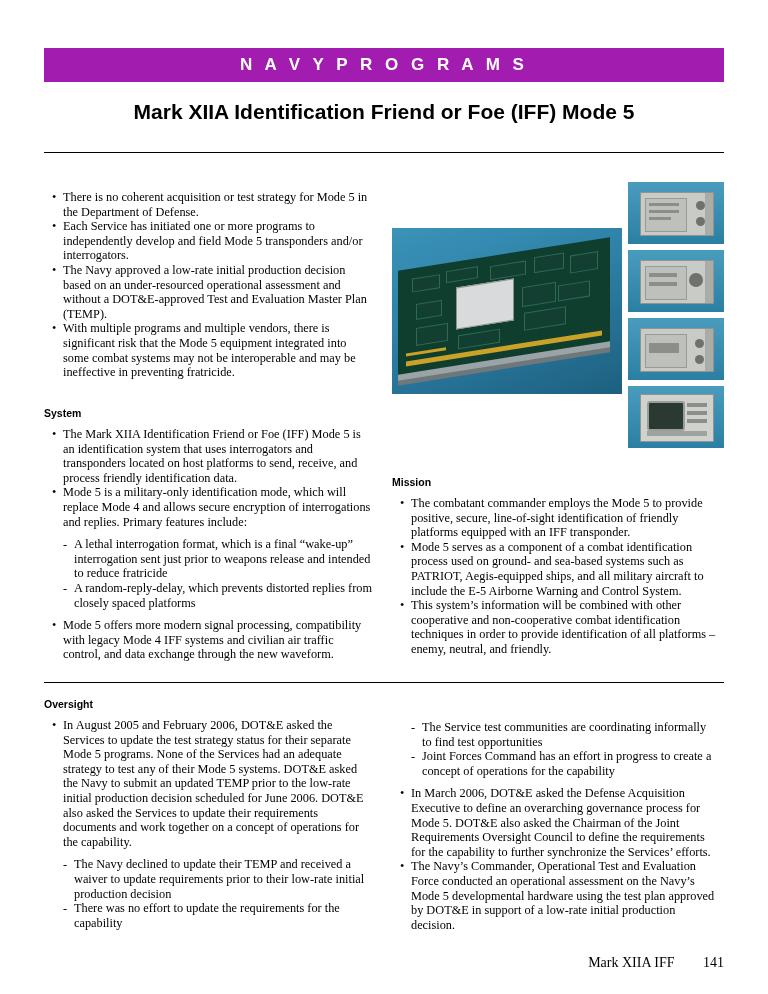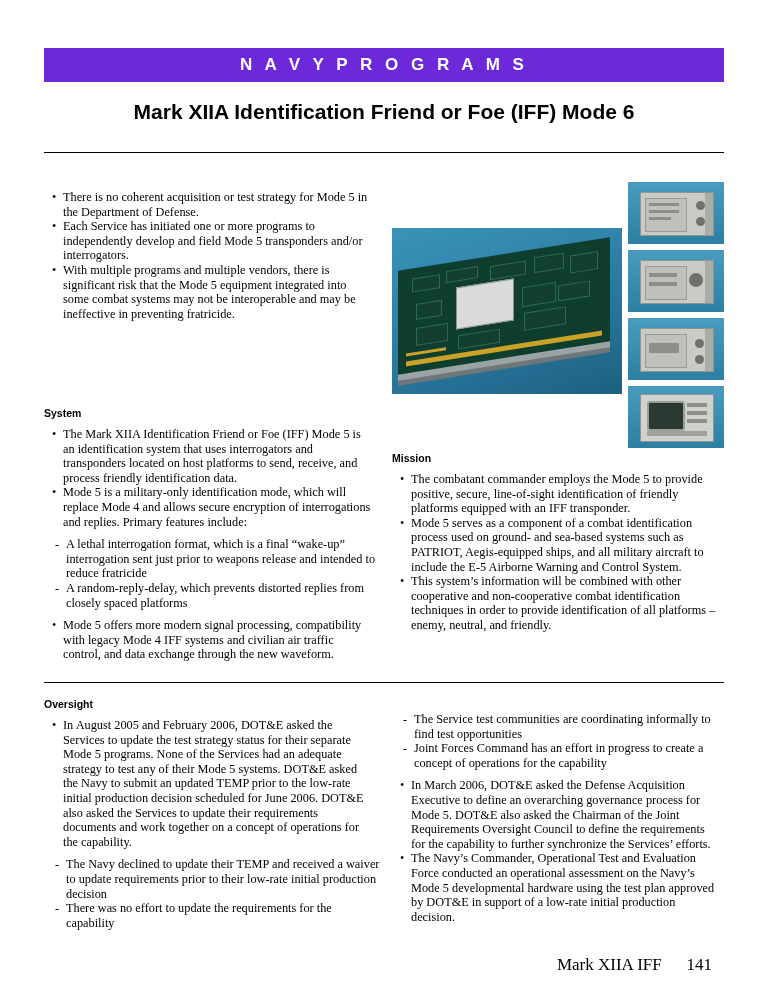--- a/index.html
+++ b/index.html
@@ -20,21 +20,21 @@
     left: 0; top: 0;
     width: 768px;
     height: 994px;
   }
   .banner {
     position: absolute;
     left: 44px;
     top: 48px;
     width: 680px;
     height: 34px;
-    background: #6d28d9;
+    background: #a21caf;
   }
   .banner-text {
     font-family: "Liberation Sans", sans-serif;
     font-weight: bold;
     font-size: 17px;
     letter-spacing: 4px;
     color: #ffffff;
     text-align: center;
     line-height: 34px;
   }
@@ -80,21 +80,21 @@
     margin-bottom: 0px;
   }
   ul.bullets > li:before {
     content: "\2022";
     position: absolute;
     left: 0;
     top: 0;
   }
   ul.subbullets {
     list-style: none;
-    margin: 0;
+    margin: 8px;
     padding: 0 0 0 11px;
   }
   ul.subbullets > li {
     position: relative;
     padding-left: 11px;
   }
   ul.subbullets > li:before {
     content: "-";
     position: absolute;
     left: 0;
@@ -110,21 +110,21 @@
   }
   .system-block {
     position: absolute;
     left: 44px;
     top: 407px;
     width: 336px;
   }
   .mission-block {
     position: absolute;
     left: 392px;
-    top: 452px;
+    top: 476px;
     width: 332px;
   }
   .activity-block-left {
     position: absolute;
     left: 44px;
     top: 698px;
     width: 336px;
   }
   .activity-block-right {
     position: absolute;
@@ -240,53 +240,54 @@
     position: absolute;
     left: 6px; top: 6px;
     width: 34px; height: 26px;
     background: #2a3a33;
     border: 2px solid #9a9d98;
     border-radius: 3px;
   }
 
   .footer {
     position: absolute;
-    left: 32px;
+    left: 44px;
     top: 955px;
     width: 680px;
     font-family: "Liberation Serif", serif;
-    font-size: 17px;
+    font-size: 14px;
     text-align: right;
   }
   .footer .label {
     display: inline-block;
   }
   .footer .page-num {
     display: inline-block;
     width: 46px;
     text-align: right;
   }
 </style>
 </head>
 <body>
 
 <div class="page">
 
   <div class="banner">
     <div class="banner-text">N A V Y   P R O G R A M S</div>
   </div>
 
-  <div class="doc-title">Mark XIIA Identification Friend or Foe (IFF) Mode 6</div>
+  <div class="doc-title">Mark XIIA Identification Friend or Foe (IFF) Mode 5</div>
 
   <div class="rule rule-top"></div>
 
   <div class="exec-block">
     <ul class="bullets body-text">
       <li>There is no coherent acquisition or test strategy for Mode 5 in the Department of Defense.</li>
       <li>Each Service has initiated one or more programs to independently develop and field Mode 5 transponders and/or interrogators.</li>
+      <li>The Navy approved a low-rate initial production decision based on an under-resourced operational assessment and without a DOT&amp;E-approved Test and Evaluation Master Plan (TEMP).</li>
       <li>With multiple programs and multiple vendors, there is significant risk that the Mode 5 equipment integrated into some combat systems may not be interoperable and may be ineffective in preventing fratricide.</li>
     </ul>
   </div>
 
   <div class="system-block">
     <div class="sec-head">System</div>
     <ul class="bullets body-text">
       <li>The Mark XIIA Identification Friend or Foe (IFF) Mode 5 is an identification system that uses interrogators and transponders located on host platforms to send, receive, and process friendly identification data.</li>
       <li>Mode 5 is a military-only identification mode, which will replace Mode 4 and allows secure encryption of interrogations and replies.  Primary features include:</li>
     </ul>

